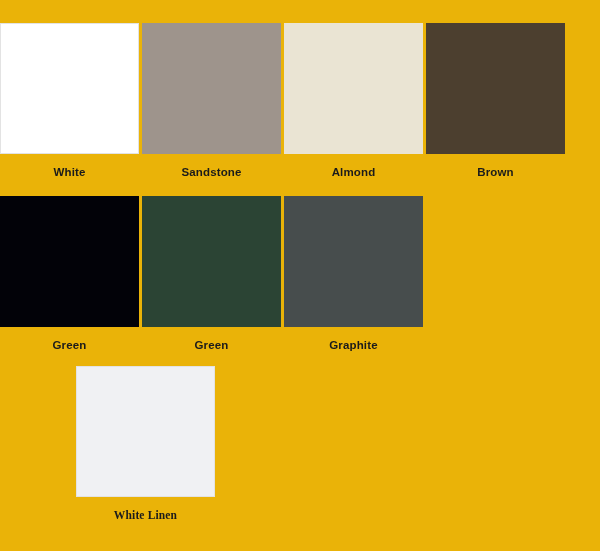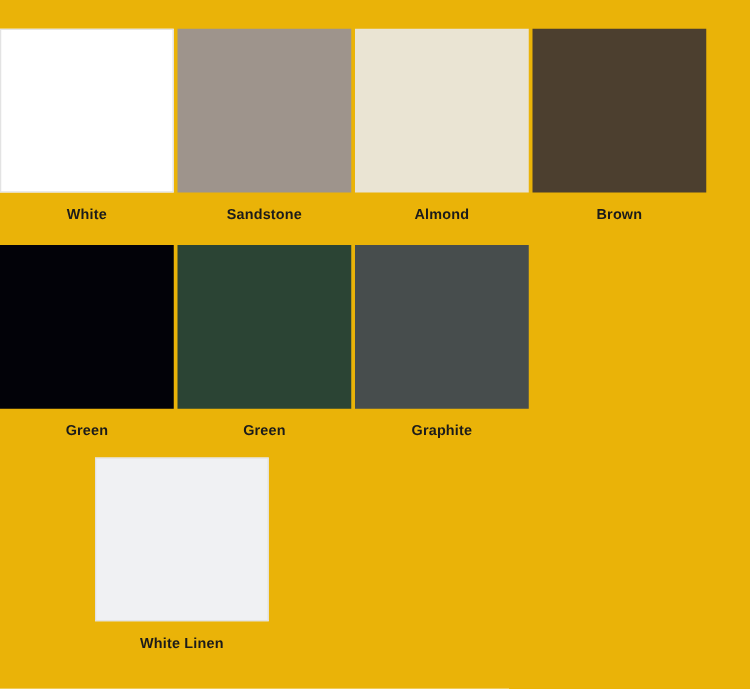--- a/index.html
+++ b/index.html
@@ -95,17 +95,17 @@
     </div>
     <div class="swatch-cell">
       <div class="swatch-chip" style="background-color: rgb(71, 77, 77);"></div>
       <div class="swatch-label" style="color: rgb(27, 27, 27);">Graphite</div>
     </div>
   </div>
 
   <div class="swatch-row row-3">
     <div class="swatch-cell">
       <div class="swatch-chip bordered" style="background-color: rgb(240, 241, 243); border-color: rgb(227, 227, 227);"></div>
-      <div class="swatch-label" style="color: rgb(27, 27, 27);">White Linen</div>
+      <div class="swatch-label" style="color: rgb(27, 27, 27); font-family: Liberation Serif, serif;">White Linen</div>
     </div>
   </div>
 
 </div>
 
 </body></html>

